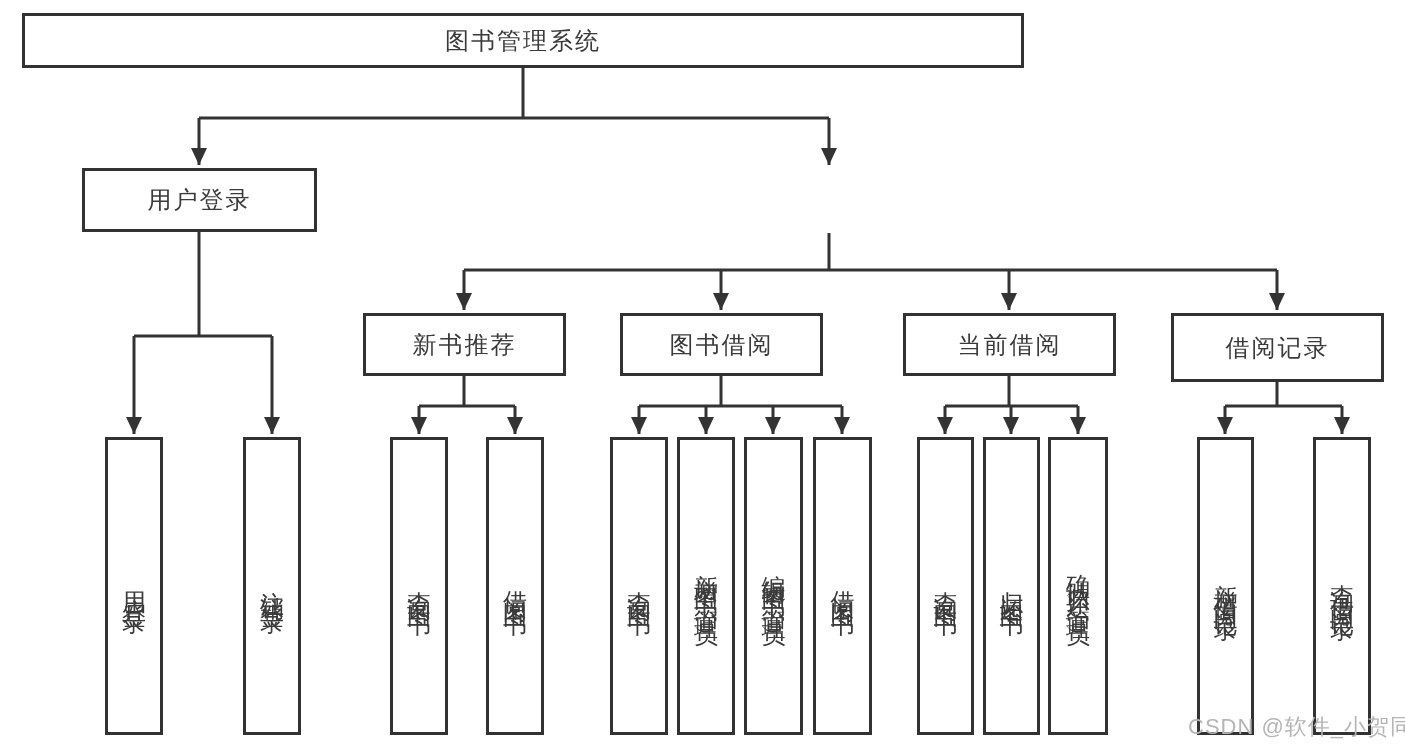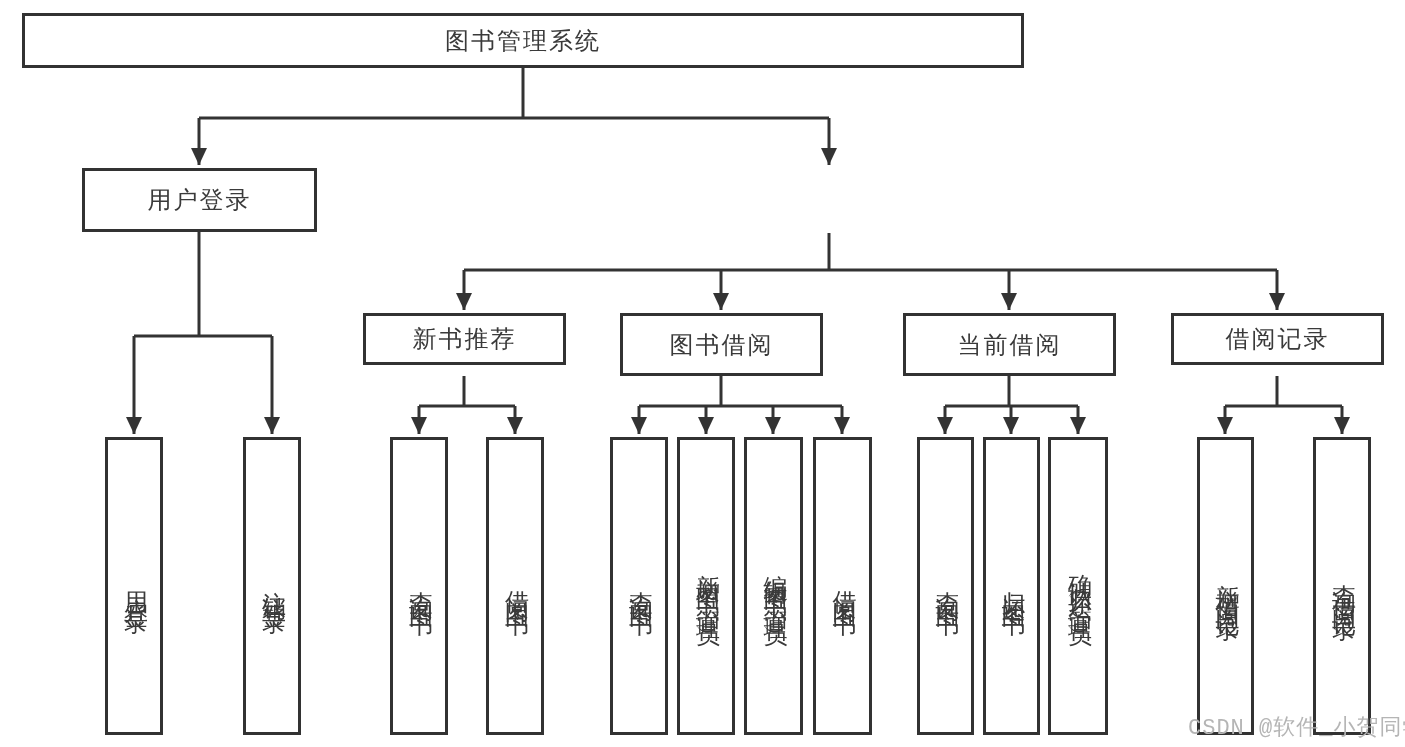--- a/index.html
+++ b/index.html
@@ -1,21 +1,21 @@
 <!DOCTYPE html>
 <html><head>
 <meta charset="utf-8">
 <style>
   html, body { margin: 0; padding: 0; background: #ffffff; }
   .canvas {
     position: relative;
     width: 1405px;
     height: 747px;
     background: #ffffff;
-    font-family: Liberation Mono, monospace;
+    font-family: Liberation Sans, sans-serif;
     overflow: hidden;
   }
   .connector-svg {
     position: absolute;
     left: 0; top: 0;
     width: 1405px; height: 747px;
   }
   .hbox {
     position: absolute;
     box-sizing: border-box;
@@ -106,24 +106,24 @@
       <path d="M1225 406 H1342"></path>
       <path d="M1225 406 V434" marker-end="url(#arw)"></path>
       <path d="M1342 406 V434" marker-end="url(#arw)"></path>
     </g>
   </svg>
 
   <div class="hbox" style="left:22px; top:13px; width:1002px; height:55px;">图书管理系统</div>
 
   <div class="hbox" style="left:82px; top:168px; width:235px; height:64px;">用户登录</div>
 
-  <div class="hbox" style="left:363px; top:313px; width:203px; height:52px;">新书推荐</div>
+  <div class="hbox" style="left:363px; top:313px; width:203px; height:63px;">新书推荐</div>
   <div class="hbox" style="left:903px; top:313px; width:213px; height:63px;">当前借阅</div>
   <div class="hbox" style="left:620px; top:313px; width:203px; height:63px;">图书借阅</div>
-  <div class="hbox" style="left:1171px; top:313px; width:213px; height:52px;">借阅记录</div>
+  <div class="hbox" style="left:1171px; top:313px; width:213px; height:69px;">借阅记录</div>
 
   <div class="vbox" style="left:105px; top:437px; width:58px; height:298px;">用户登录</div>
   <div class="vbox" style="left:243px; top:437px; width:58px; height:298px;">注销登录</div>
 
   <div class="vbox" style="left:390px; top:437px; width:58px; height:298px;">查询图书</div>
   <div class="vbox" style="left:486px; top:437px; width:58px; height:298px;">借阅图书</div>
 
   <div class="vbox" style="left:610px; top:437px; width:58px; height:298px;">查询图书</div>
   <div class="vbox" style="left:677px; top:437px; width:58px; height:298px;">新增图书（管理员）</div>
   <div class="vbox" style="left:744px; top:437px; width:59px; height:298px;">编辑图书（管理员）</div>

